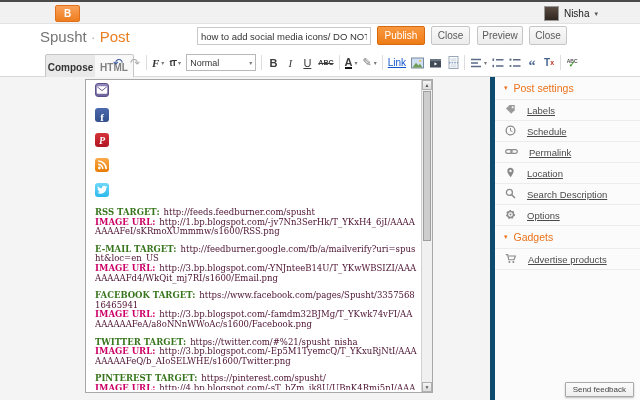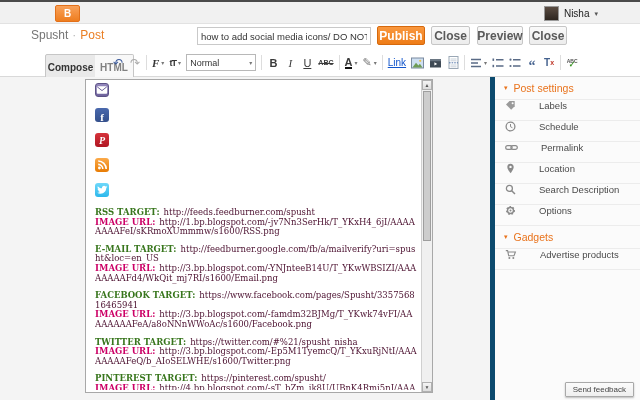--- a/index.html
+++ b/index.html
@@ -12,26 +12,26 @@
           border-bottom:1px solid #e2e2e2;}
   .logo{position:absolute;left:55px;top:3px;width:23px;height:15px;border-radius:2px;
         background:linear-gradient(#f9a25a,#ee7d1f);border:1px solid #e2701a;
         color:#fff;font-weight:bold;font-size:10px;text-align:center;line-height:15px;cursor:pointer;}
   .user{position:absolute;right:42px;top:4px;display:flex;align-items:center;gap:5px;cursor:pointer;}
   .avatar{width:13px;height:13px;background:linear-gradient(#5a4c42,#2e2620);border:1px solid #999;}
   .user-name{font-size:10px;color:#222;}
   .user-caret{font-size:7px;color:#555;}
   
   .titlebar{position:absolute;top:24px;left:0;right:0;height:26px;background:#fff;}
-  .breadcrumb{position:absolute;left:31px;top:4px;font-size:12px;color:#757575;}
+  .breadcrumb{position:absolute;left:40px;top:4px;font-size:15px;color:#757575;}
   .breadcrumb .sep{color:#b5b5b5;margin:0 4px;}
   .breadcrumb .ptype{color:#ea7e23;}
   .title-input{position:absolute;left:197px;top:3px;width:166px;height:14px;border:1px solid #c9c9c9;
         font-family:"Liberation Sans",sans-serif;font-size:9.5px;color:#333;padding:1px 3px;outline:none;}
-  .btn{position:absolute;top:2px;height:19px;border-radius:2px;font-size:12px;font-weight:bold;
+  .btn{position:absolute;top:2px;height:19px;border-radius:2px;font-size:10px;font-weight:normal;
        display:flex;align-items:center;justify-content:center;cursor:pointer;box-sizing:border-box;}
   .btn-publish{left:377px;width:48px;background:linear-gradient(#f9983f,#ee7c17);
        border:1px solid #d6690d;color:#fff;}
   .btn-gray{background:linear-gradient(#fafafa,#ececec);border:1px solid #c6c6c6;color:#5a5a5a;}
   .btn-save{left:431px;width:39px;}
   .btn-preview{left:477px;width:46px;}
   .btn-close{left:529px;width:38px;}
   
   .toolbar{position:absolute;top:50px;left:0;right:0;height:26px;background:#fff;
            border-bottom:1px solid #d9d9d9;}
@@ -93,22 +93,22 @@
   .sb-up{top:0;}
   .sb-down{bottom:0;}
   .sb-thumb{position:absolute;left:1px;top:11px;width:8px;height:150px;background:#cdcdcd;
         border:1px solid #9e9e9e;box-sizing:border-box;cursor:pointer;}
   
   .sidebar{position:absolute;left:490px;top:0;right:0;bottom:0;background:#fbfbfb;
         border-left:5px solid #0c4a6e;}
   .sb-header{display:flex;align-items:center;gap:6px;height:22px;padding-left:9px;
         color:#e9731c;font-size:10.5px;border-bottom:1px solid #ececec;cursor:pointer;}
   .sb-header .tri{font-size:7px;}
-  .sb-item{display:flex;gap:23px;height:20px;padding-left:10px;
-        font-size:9.5px;color:#4a4a4a;border-bottom:1px solid #ececec;cursor:pointer;}
+  .sb-item{display:flex;align-items:center;gap:11px;height:20px;padding-left:10px;
+        font-size:9.5px;color:#4a4a4a;border-bottom:1px solid #ececec;cursor:pointer;text-decoration:underline;}
   .sb-item svg{flex:0 0 auto;}
   
   .feedback-btn{position:absolute;right:6px;bottom:3px;padding:2px 7px;font-size:8px;color:#444;
         background:linear-gradient(#fbfbfb,#efefef);border:1px solid #a9a9a9;border-radius:1px;
         box-shadow:0 1px 2px rgba(0,0,0,.25);cursor:pointer;font-family:"Liberation Sans",sans-serif;margin-left:20px;}
 </style>
 </head>
 <body>
 
 <div class="screen">

